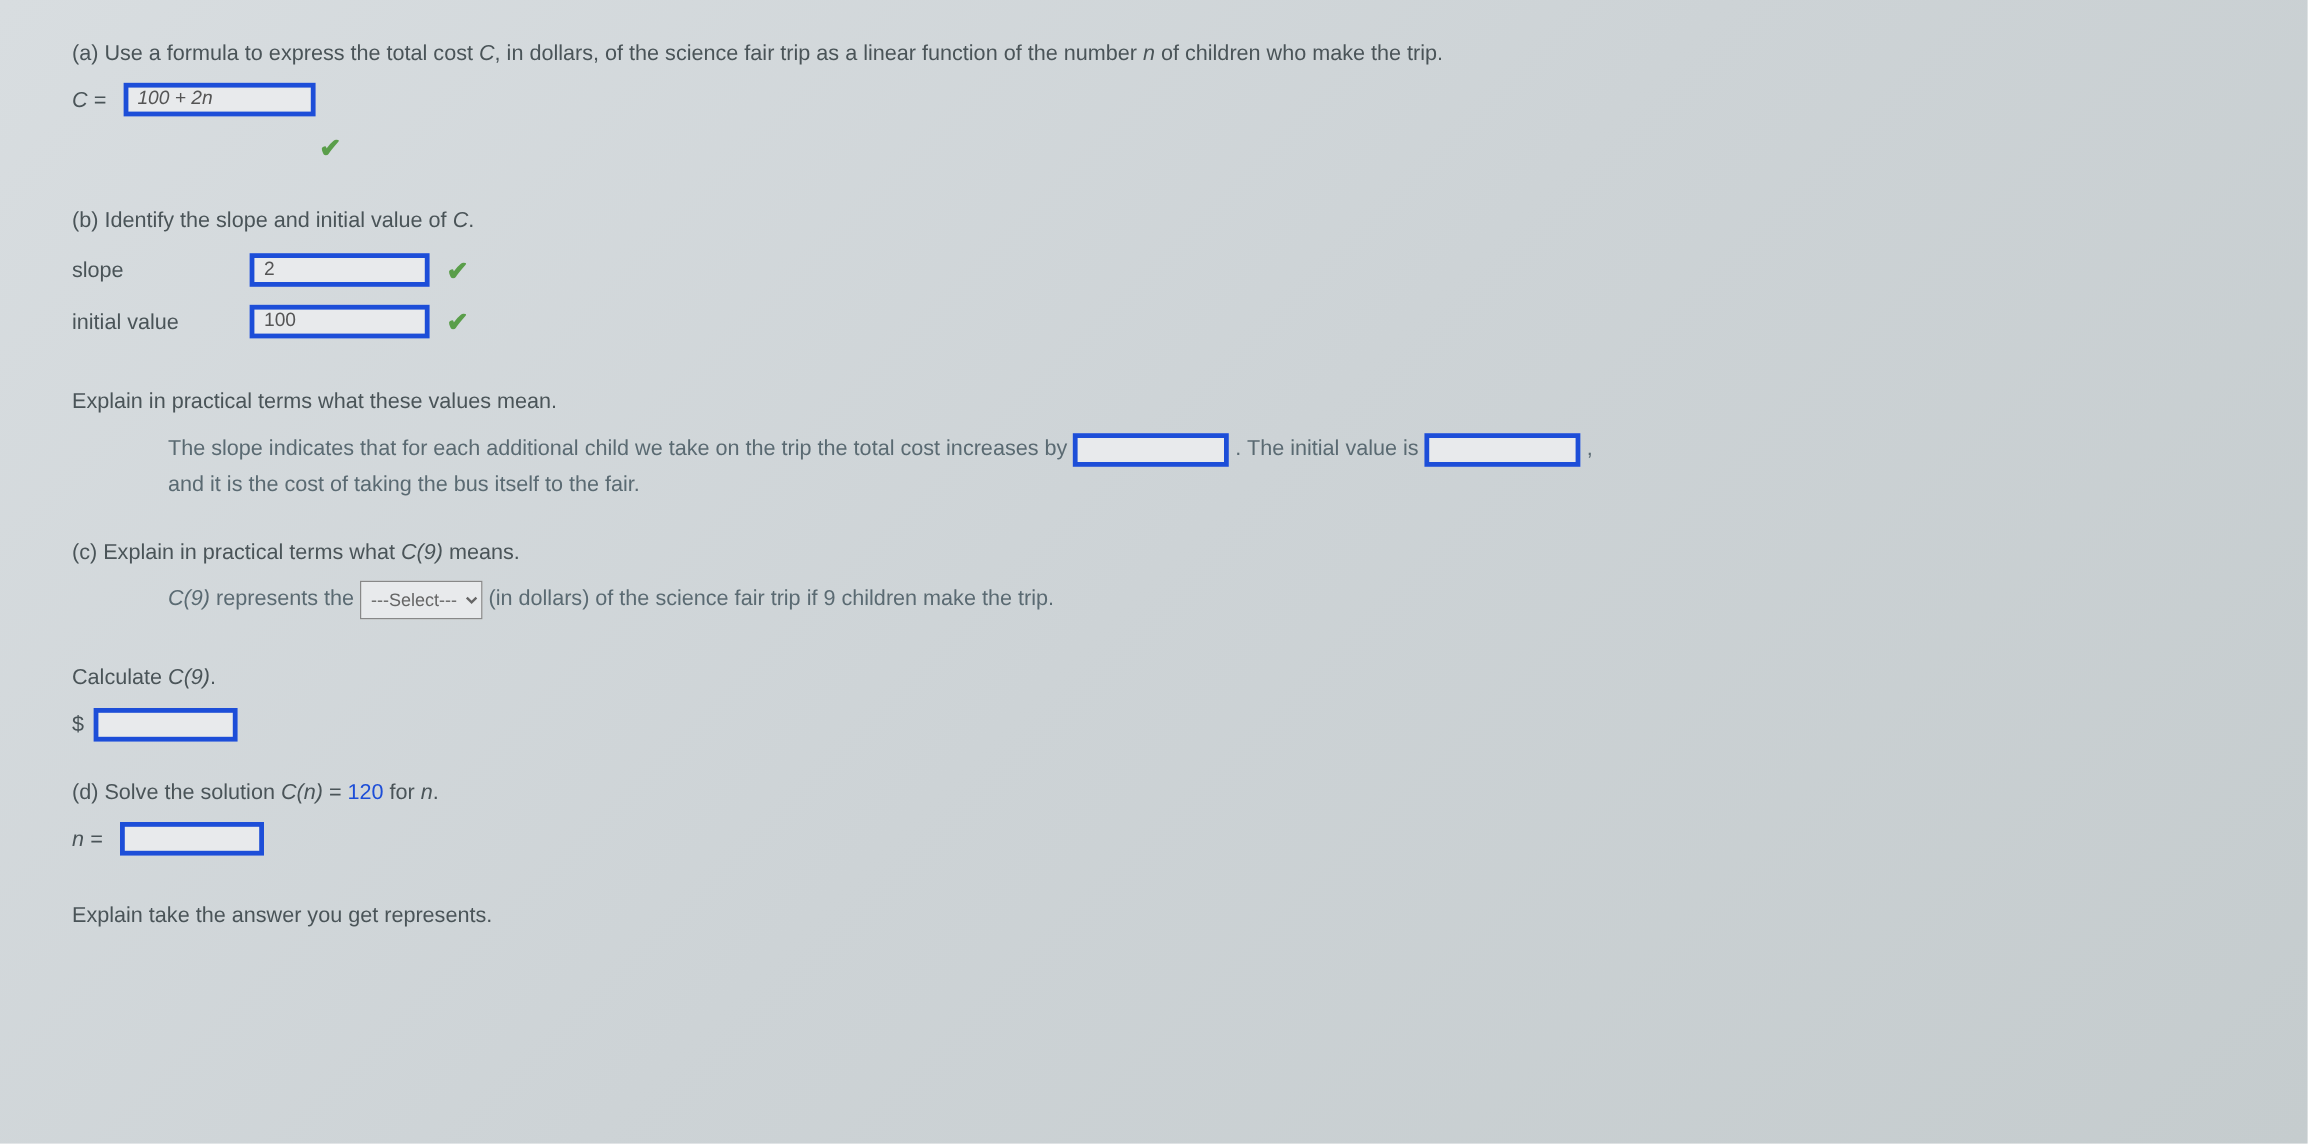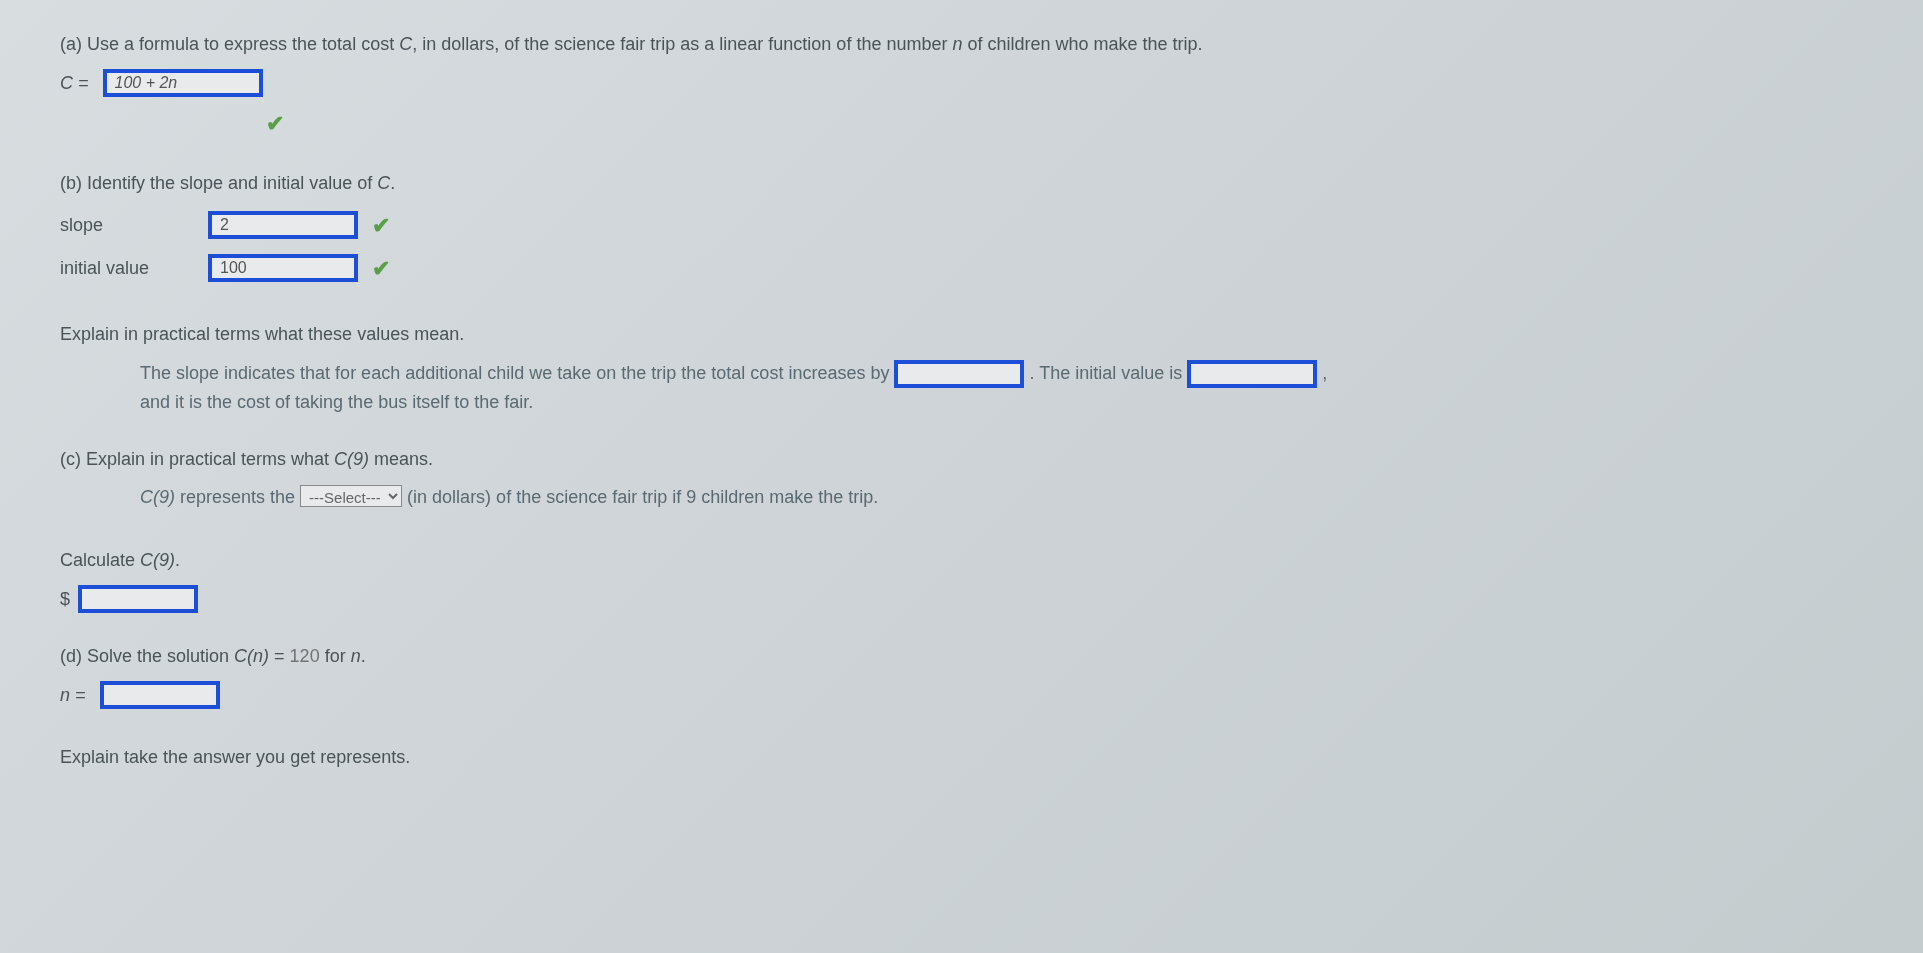--- a/index.html
+++ b/index.html
@@ -34,26 +34,26 @@
     font-size: 22px;
     font-weight: bold;
     margin-left: 6px;
   }
   select {
     border: 1px solid #888;
     background: #e8eaec;
     padding: 2px 4px;
     font-size: 15px;
     color: #666;
-    height: 22px;
+    height: 32px;
   }
   .indent { padding-left: 80px; }
   .inline-text { color: #5a6a72; }
   .eq-label { font-style: italic; margin-right: 6px; }
-  .green-num { color: #737373; }
+  .green-num { color: #1d4ed8; }
   .explain-block { margin-top: 34px; }
 </style>
 </head>
 <body>
 
 <div class="section">
   <div class="prompt">
     <span>(a) Use a formula to express the total cost </span><span class="italic">C</span><span>, in dollars, of the science fair trip as a linear function of the number </span><span class="italic">n</span><span> of children who make the trip.</span>
   </div>
   <div class="row">

